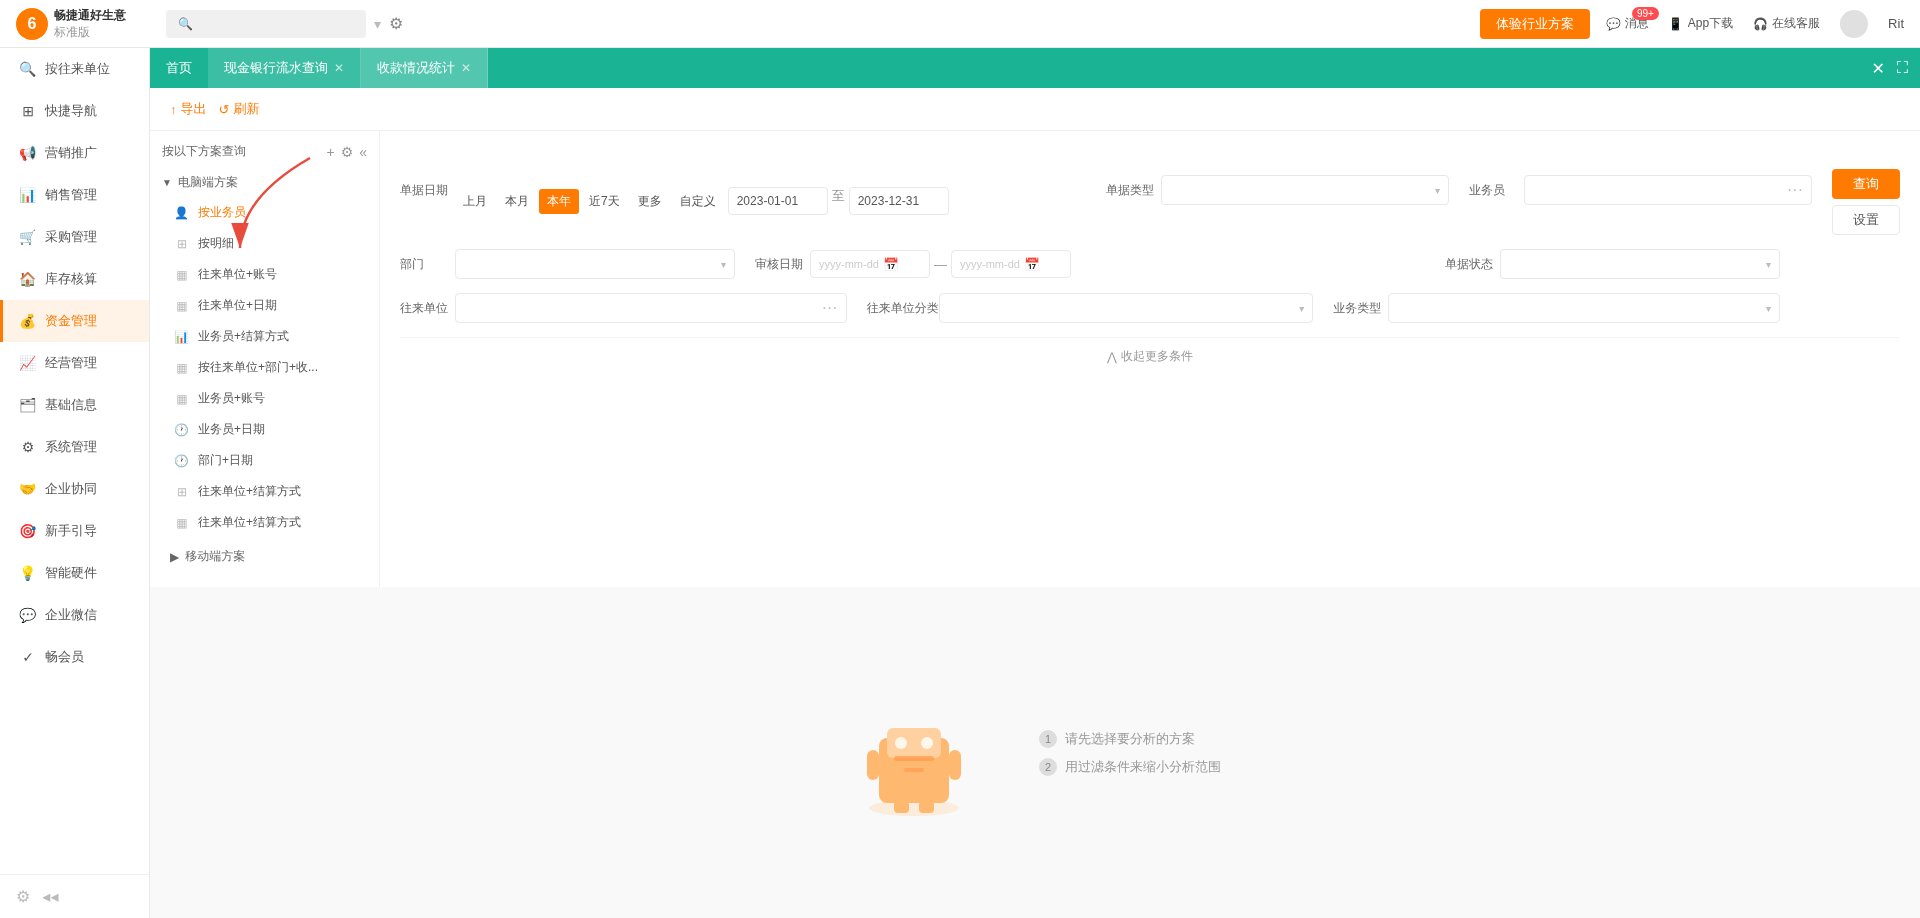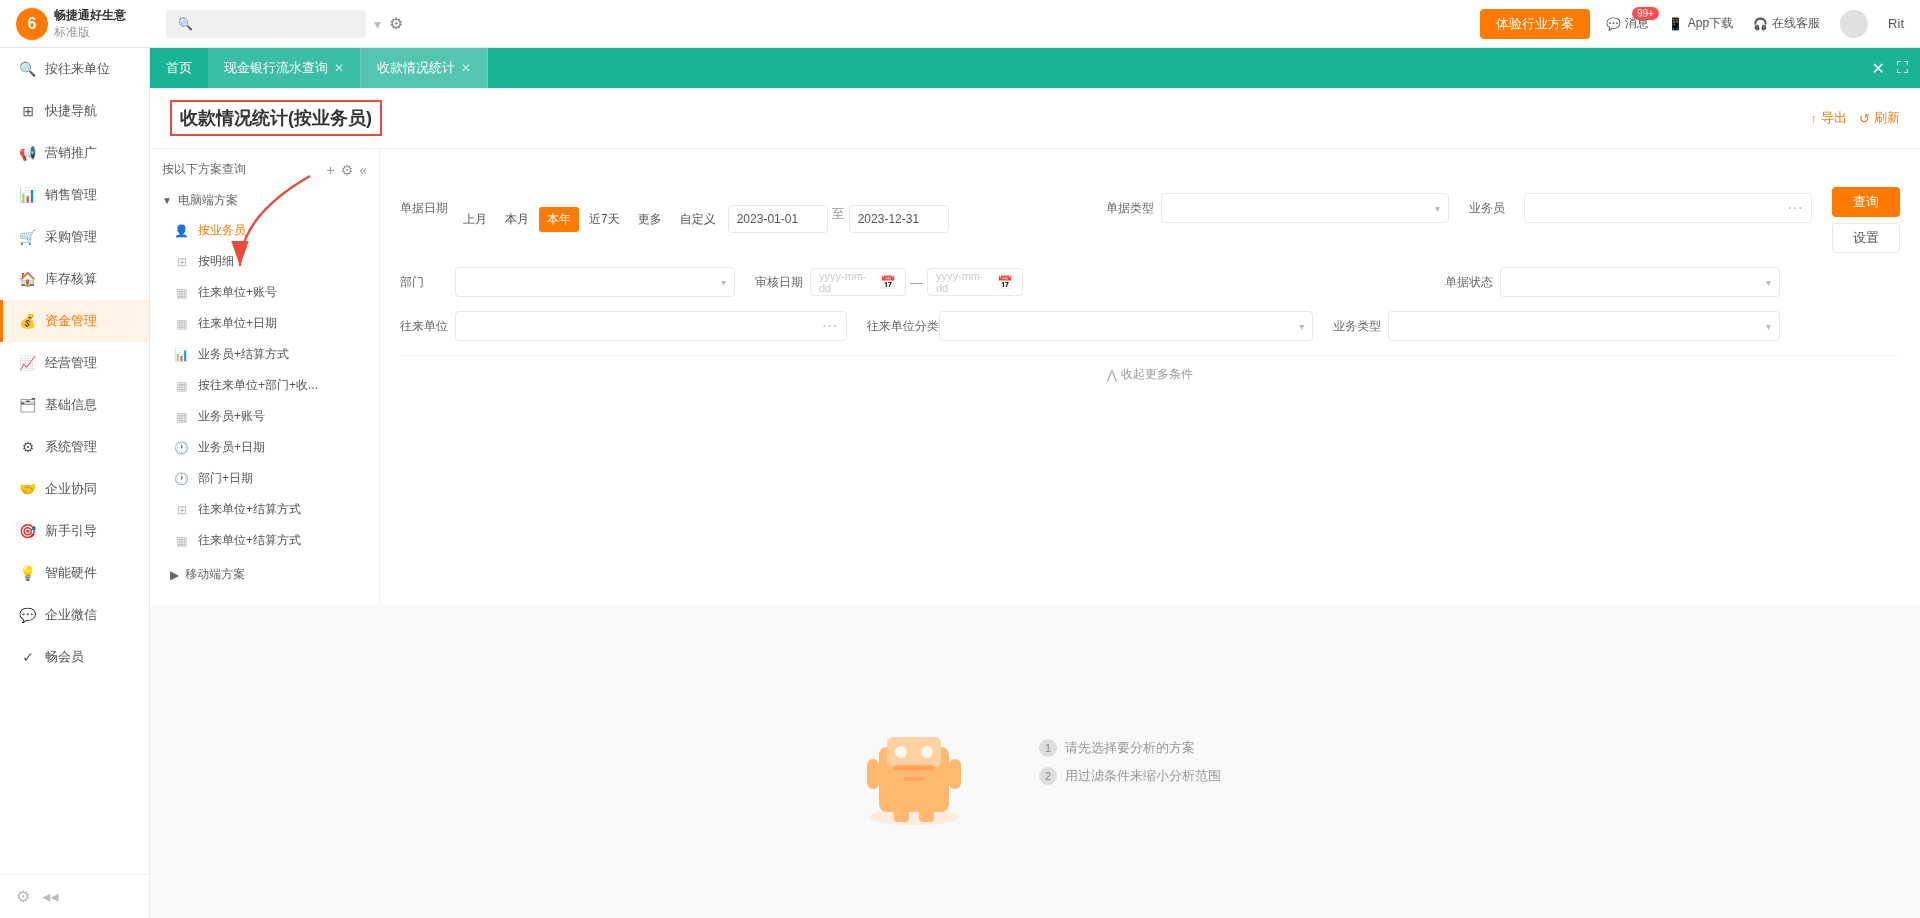--- a/index.html
+++ b/index.html
@@ -436,21 +436,21 @@
       display: flex;
       align-items: center;
       gap: 4px;
     }
     .audit-input {
       height: 28px;
       border: 1px solid #e8e8e8;
       border-radius: 4px;
       padding: 0 8px;
       font-size: 12px;
-      width: 96px;
+      width: 120px;
       display: flex; align-items: center; color: #ccc;
       background: #fff;
       position: relative;
     }
     .calendar-icon {
       color: #bbb;
       font-size: 13px;
       margin-left: 4px;
     }
     .audit-dash { color: #999; }
@@ -582,21 +582,20 @@
         <span>收款情况统计</span>
         <span class="tab-close">✕</span>
       </div>
       <div class="tab-right-actions">
         <span class="tab-action-btn">✕</span>
         <span class="tab-action-btn">⛶</span>
       </div>
     </div>
 
     <div class="page-header">
-      <div class="page-title">收款情况统计(按业务员)</div>
       <div class="page-header-actions">
         <div class="header-btn">
           <span>↑</span>
           <span>导出</span>
         </div>
         <div class="header-btn">
           <span>↺</span>
           <span>刷新</span>
         </div>
       </div>

